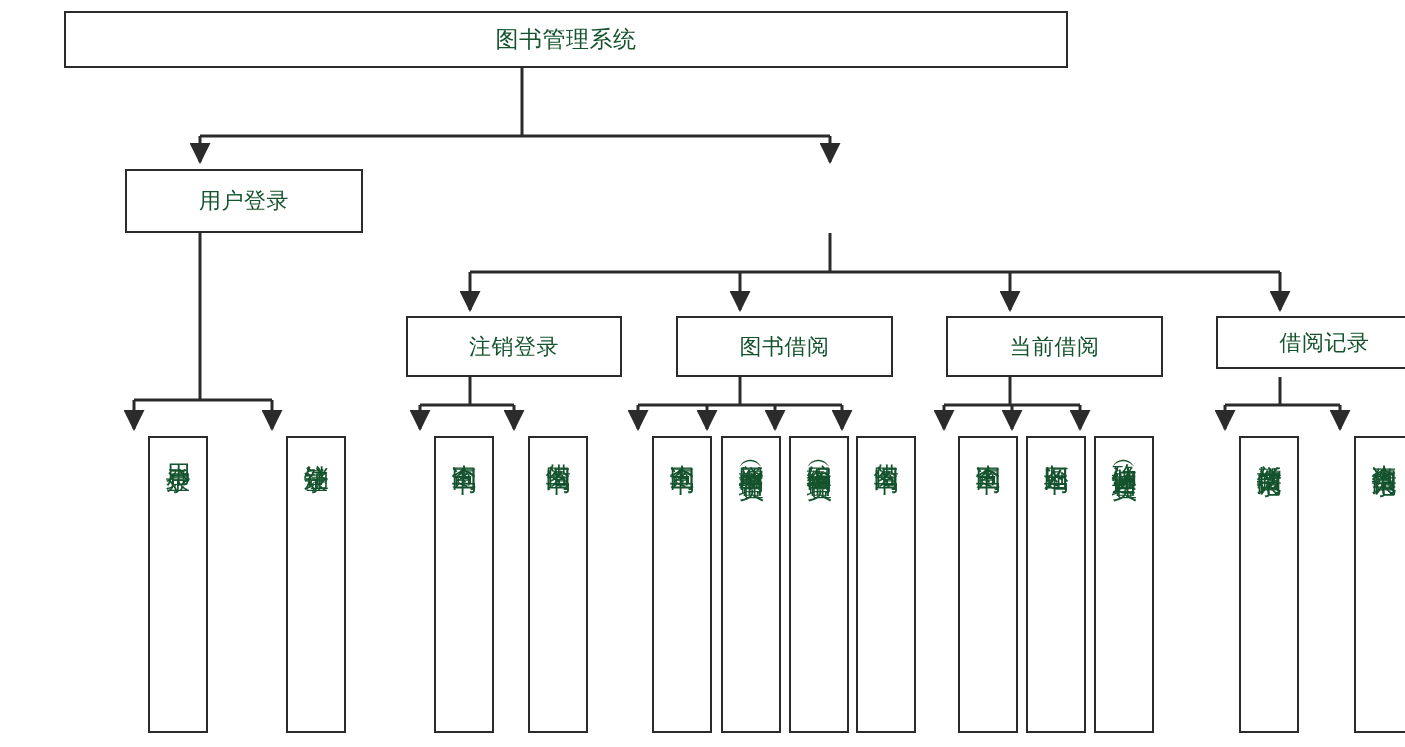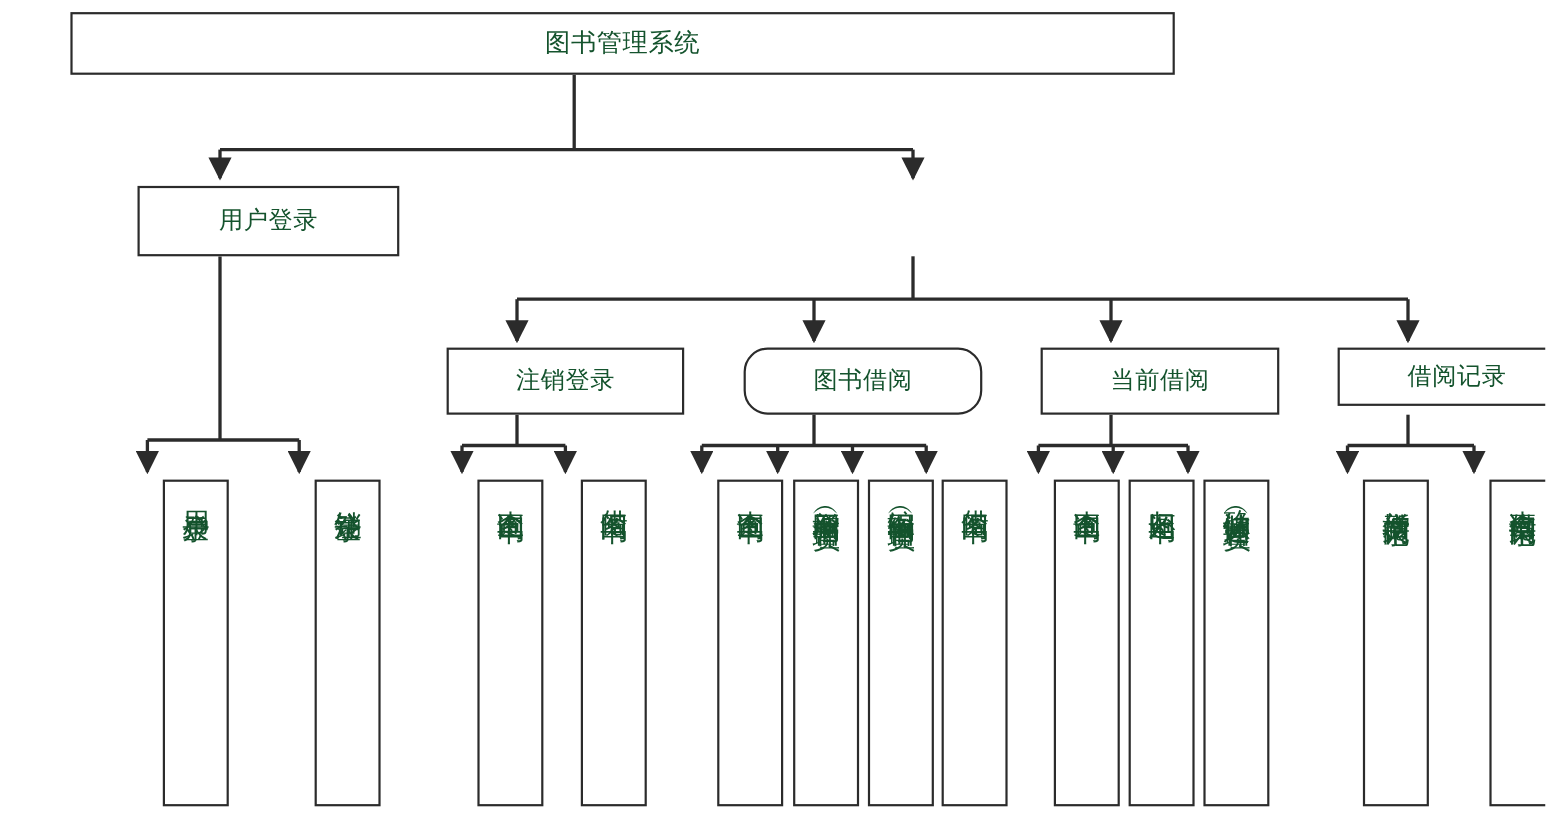--- a/index.html
+++ b/index.html
@@ -132,21 +132,21 @@
     <span class="node-label">图书管理系统</span>
   </div>
 
   <div class="node horiz" style="left:81px; top:169px; width:238px; height:64px;">
     <span class="node-label">用户登录</span>
   </div>
 
   <div class="node horiz" style="left:362px; top:316px; width:216px; height:61px;">
     <span class="node-label">注销登录</span>
   </div>
-  <div class="node horiz" style="left:632px; top:316px; width:217px; height:61px;border-radius:22px;">
+  <div class="node horiz" style="left:632px; top:316px; width:217px; height:61px;">
     <span class="node-label">图书借阅</span>
   </div>
   <div class="node horiz" style="left:902px; top:316px; width:217px; height:61px;">
     <span class="node-label">当前借阅</span>
   </div>
   <div class="node horiz" style="left:1172px; top:316px; width:217px; height:53px;">
     <span class="node-label">借阅记录</span>
   </div>
 
   <div class="node vert" style="left:104px; top:436px; width:60px; height:297px;">

